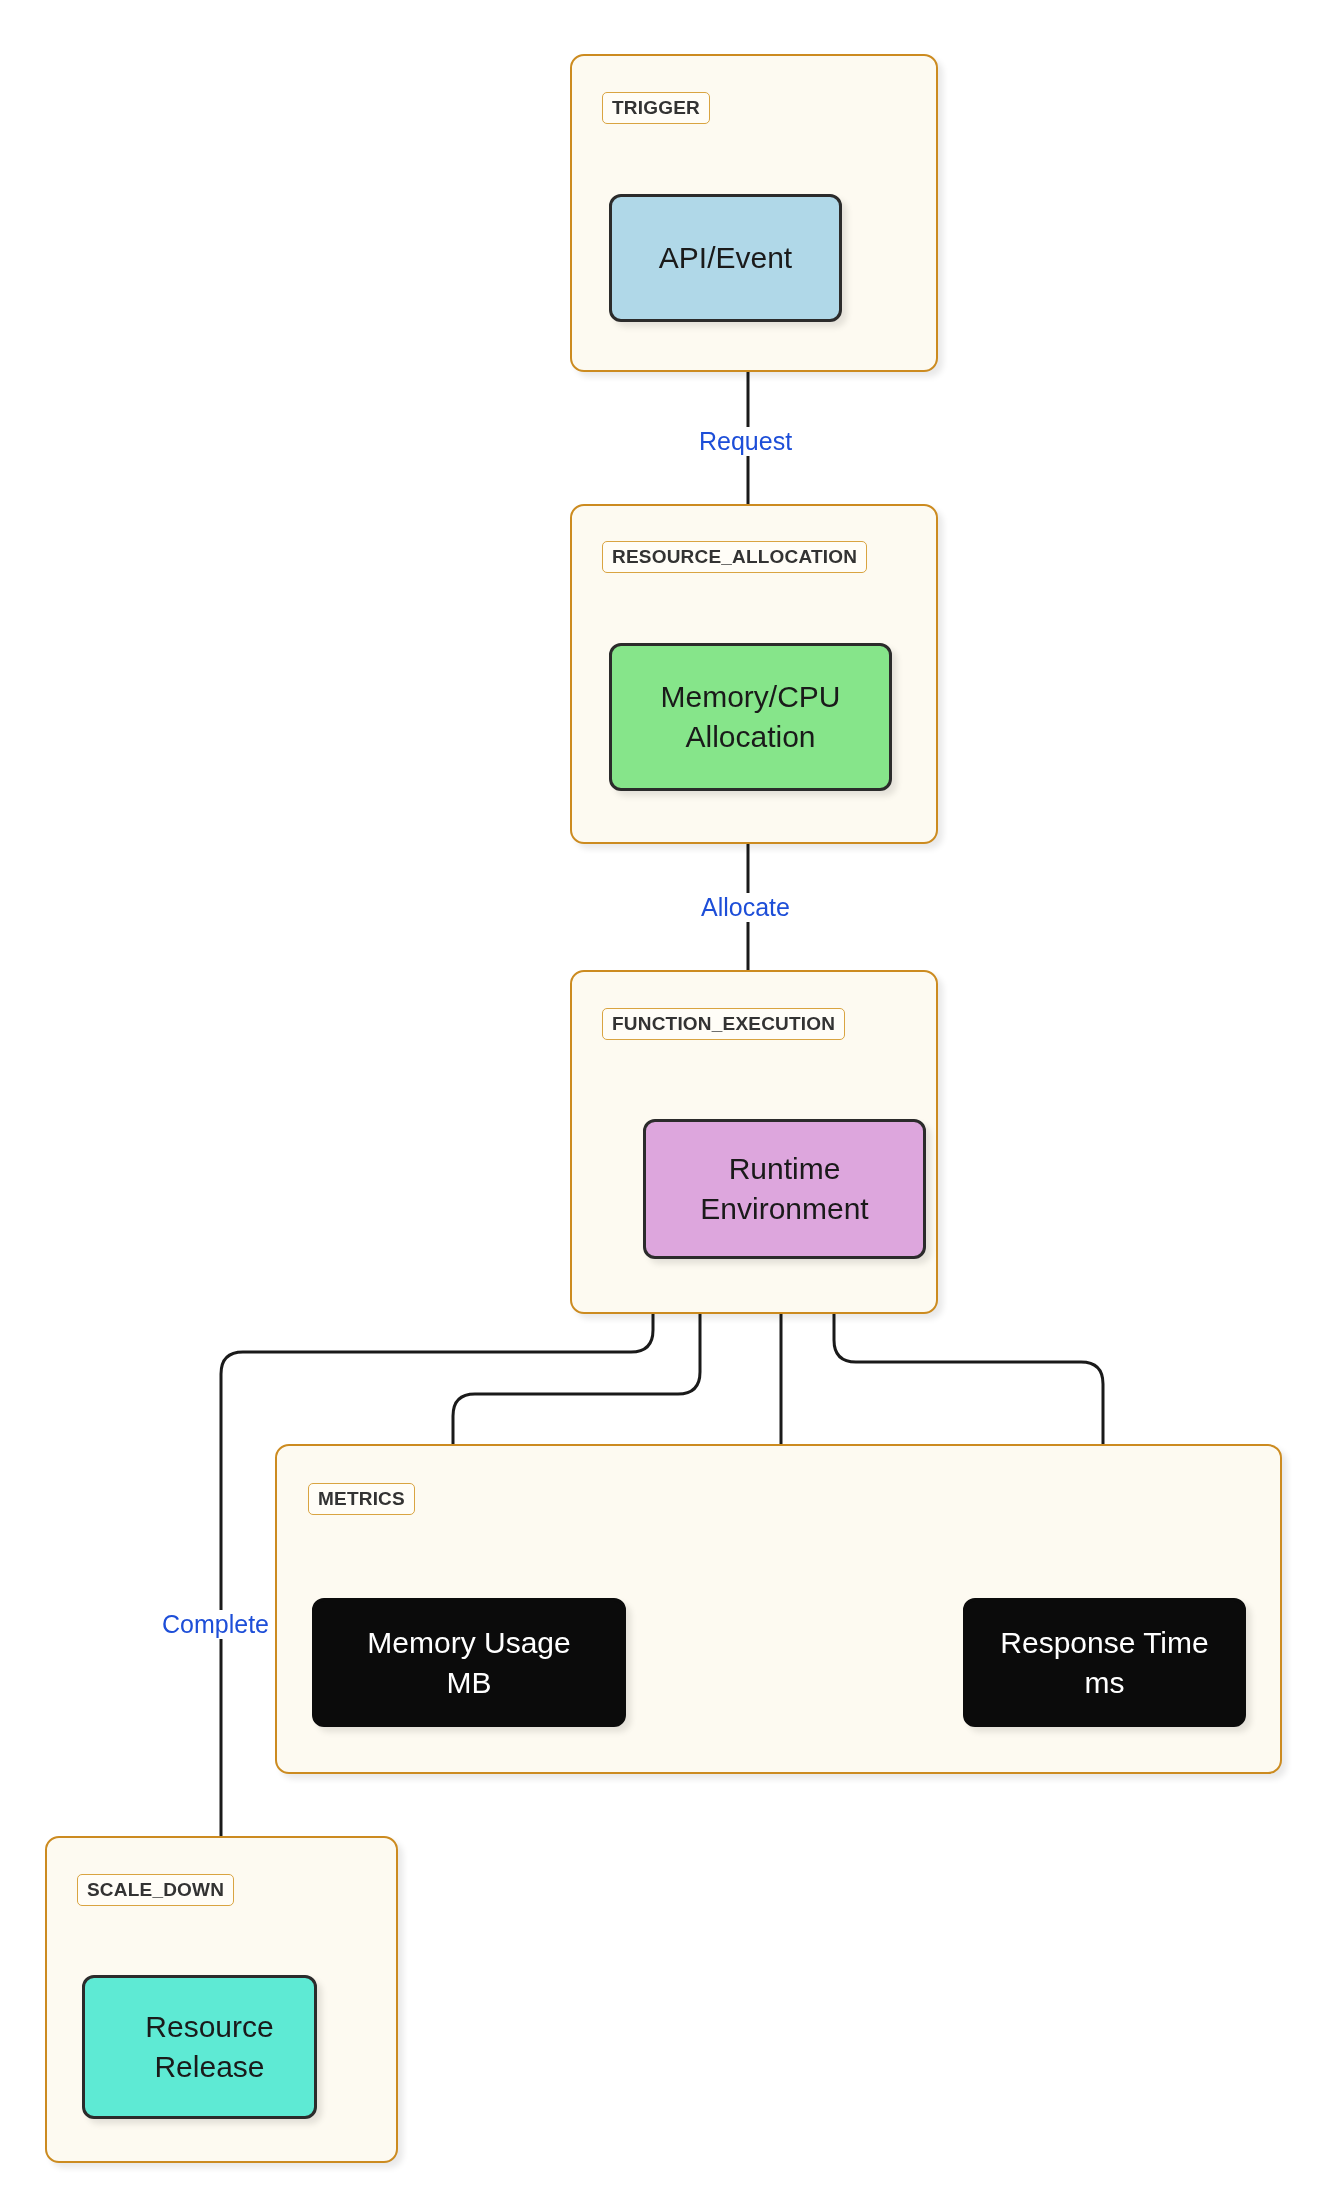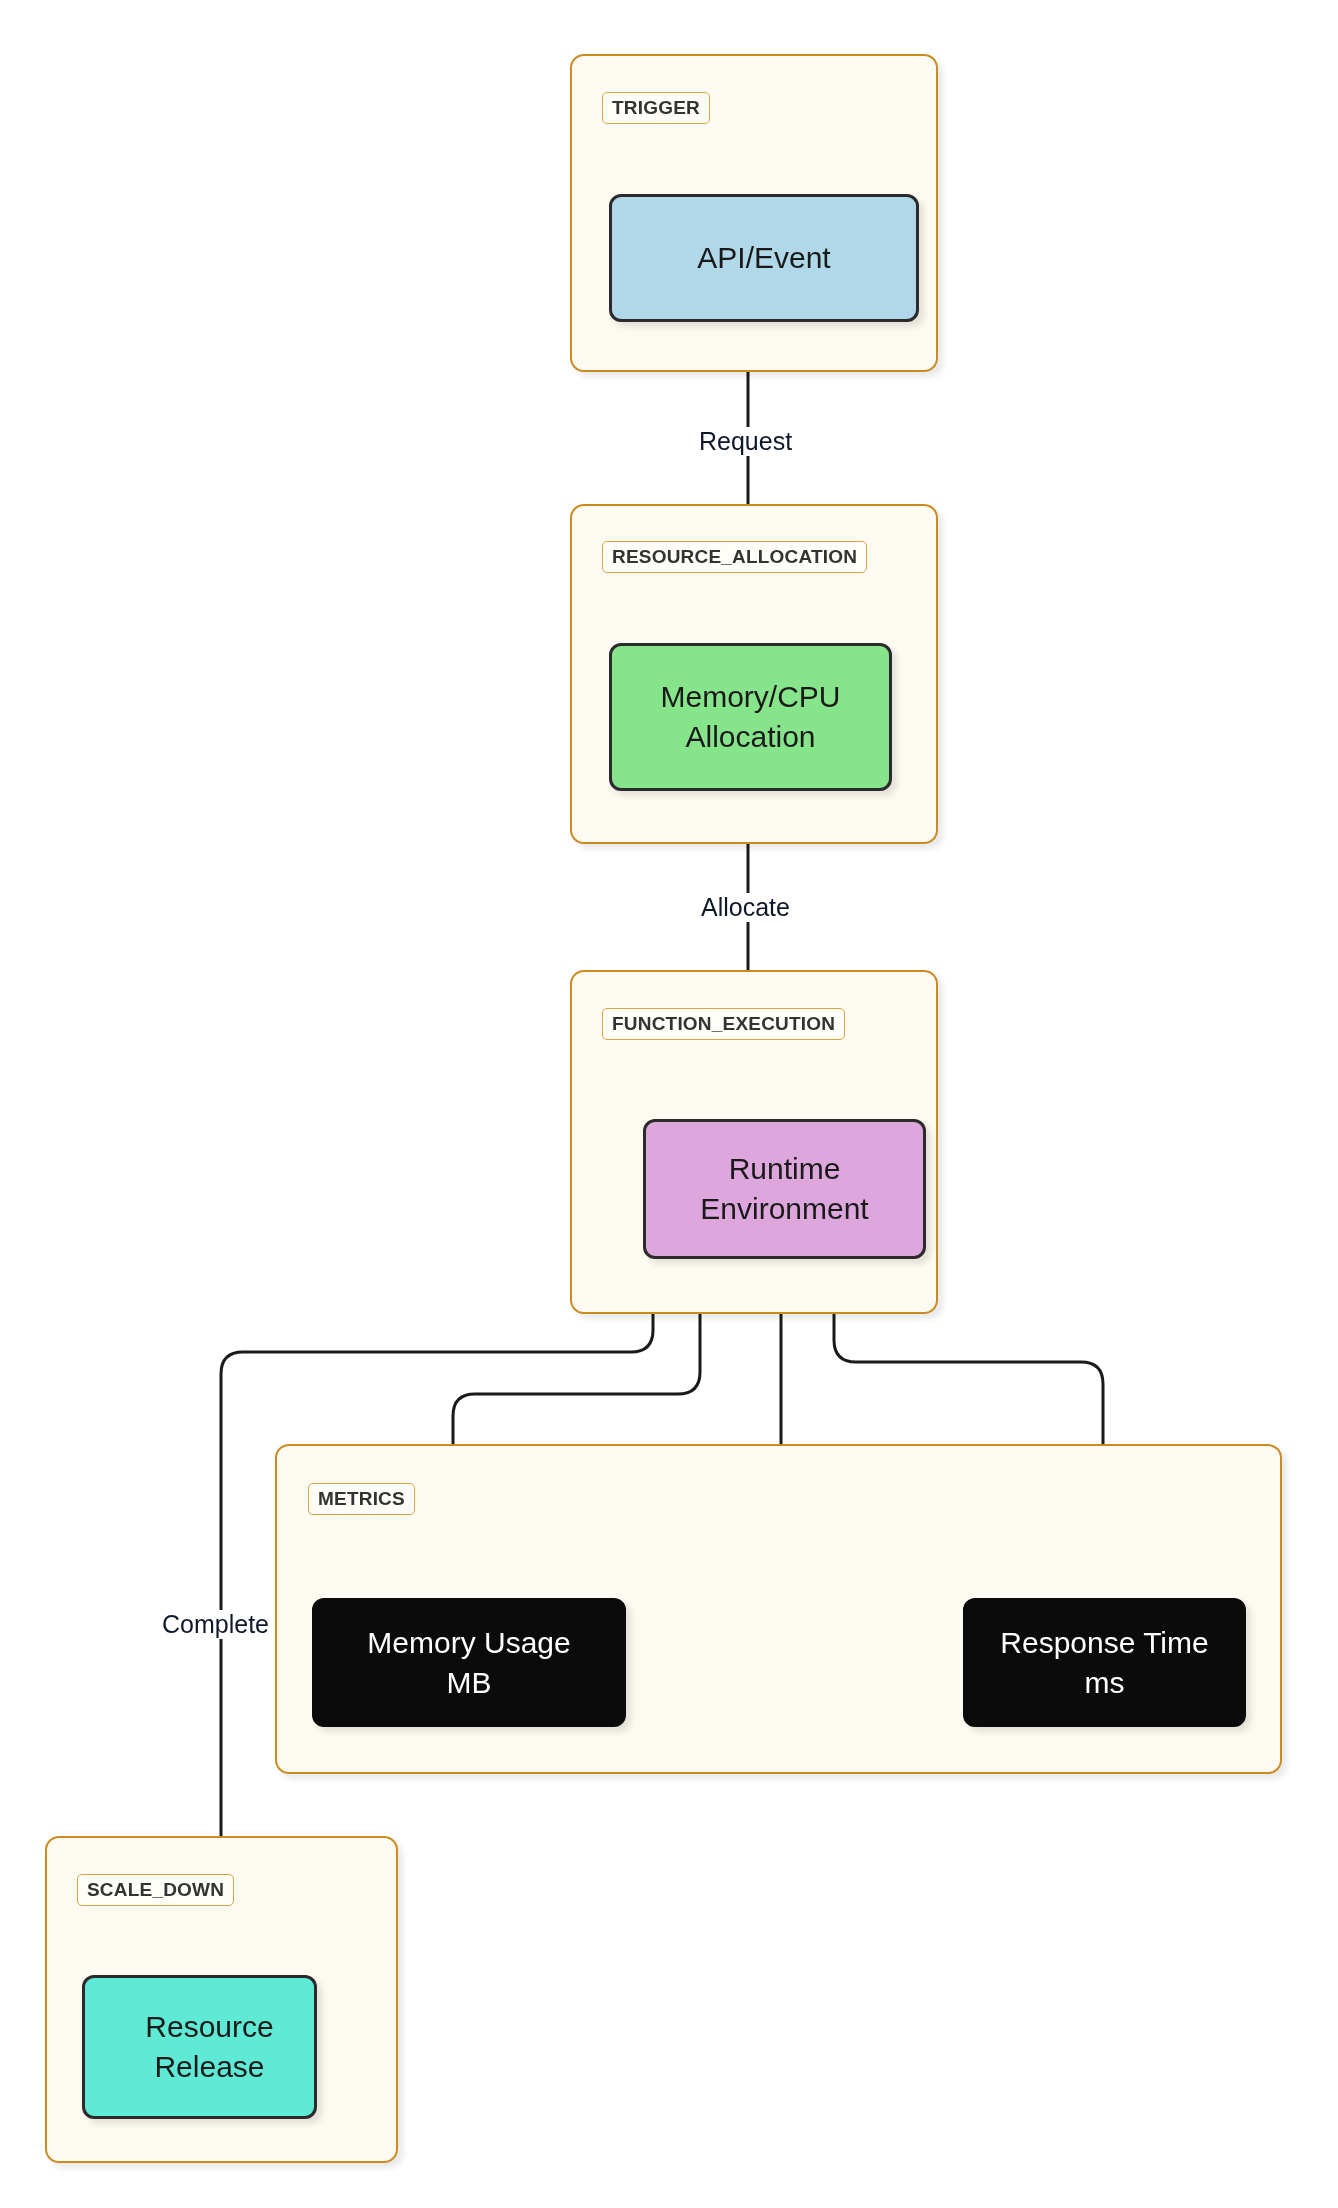--- a/index.html
+++ b/index.html
@@ -73,21 +73,21 @@
     border-color: #0b0b0b;
     color: #ffffff;
     font-size: 30px;
   }
   .node-text { display: block; padding: 0 8px; }
 
   
   .edge-label {
     position: absolute;
     background: #ffffff;
-    color: #0f172a;
+    color: #1d4ed8;
     font-size: 25px;
     white-space: nowrap;
     line-height: 1;
     padding: 2px 5px;
   }
 </style>
 </head>
 <body>
 
 <div id="canvas">
@@ -108,21 +108,21 @@
     <path d="M 700 1258 L 700 1372 Q 700 1394 678 1394 L 475 1394 Q 453 1394 453 1416 L 453 1594" fill="none" stroke="#1a1a1a" stroke-width="3" marker-end="url(#arrow)"></path>
 
     <path d="M 781 1258 L 781 1594" fill="none" stroke="#1a1a1a" stroke-width="3" marker-end="url(#arrow)"></path>
 
     <path d="M 834 1258 L 834 1340 Q 834 1362 856 1362 L 1081 1362 Q 1103 1362 1103 1384 L 1103 1594" fill="none" stroke="#1a1a1a" stroke-width="3" marker-end="url(#arrow)"></path>
   </svg>
 
   <div class="subgraph" style="left:570px; top:54px; width:368px; height:318px;">
   </div>
   <div class="subgraph-label" style="left:602px; top:92px;">TRIGGER</div>
-  <div class="node blue" style="left:609px; top:194px; width:310px; height:128px;">
+  <div class="node blue" style="left:609px; top:194px; width:233px; height:128px;">
     <span class="node-text">API/Event</span>
   </div>
 
   <div class="edge-label" style="left:694px; top:427px;">Request</div>
 
   <div class="subgraph" style="left:570px; top:504px; width:368px; height:340px;">
   </div>
   <div class="subgraph-label" style="left:602px; top:541px;">RESOURCE_ALLOCATION</div>
   <div class="node green" style="left:609px; top:643px; width:283px; height:148px;justify-content:center;">
     <span class="node-text">

